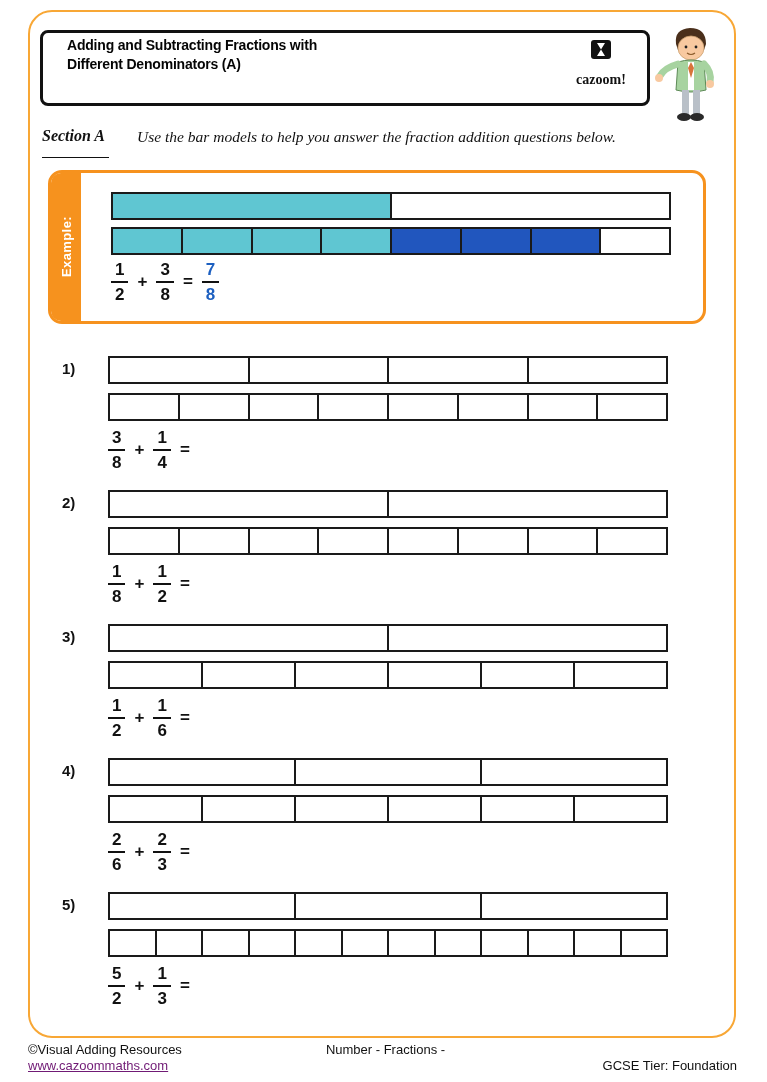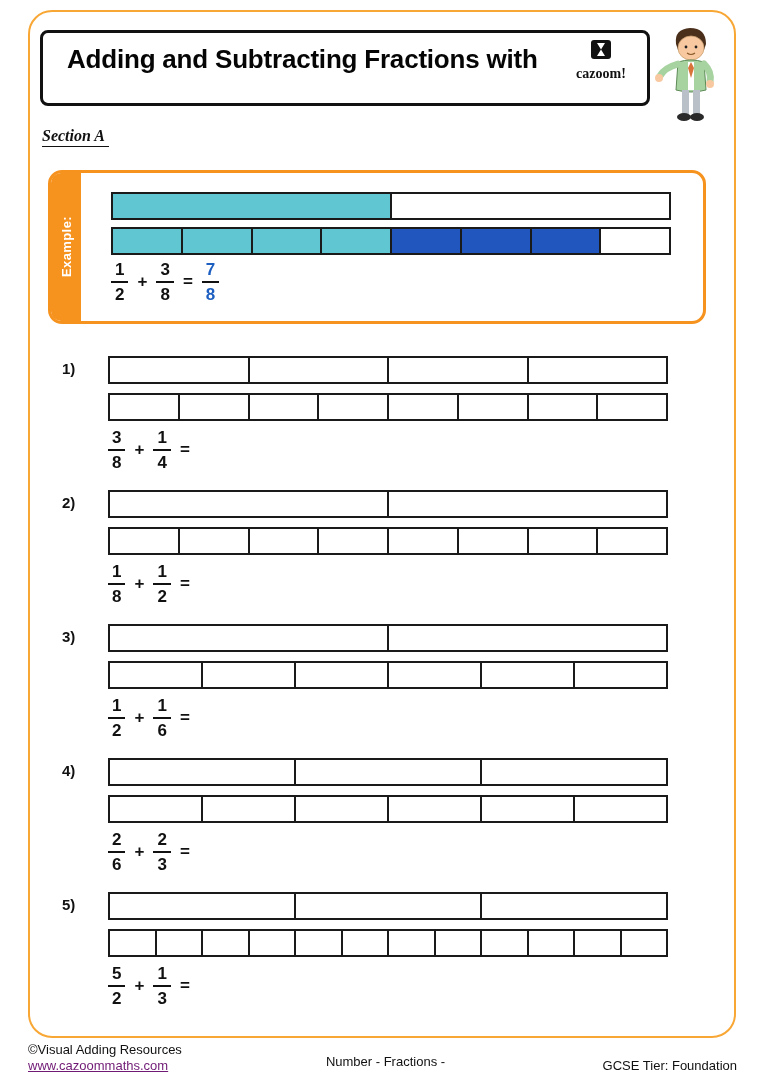--- a/index.html
+++ b/index.html
@@ -3,29 +3,29 @@
 <meta charset="utf-8">
 <style>
   html,body{margin:0;padding:0;background:#fff;}
   .page{position:relative;width:767px;height:1082px;background:#fff;overflow:hidden;
         font-family:"Liberation Sans",sans-serif;color:#111;}
   .outer-border{position:absolute;left:28px;top:10px;width:704px;height:1024px;
         border:2px solid #F8A735;border-radius:24px;}
   
   .header-box{position:absolute;left:40px;top:30px;width:604px;height:70px;background:#fff;
         border:3px solid #111;border-radius:8px;}
-  .title{position:absolute;left:24px;top:9px;font-weight:bold;font-size:26px;line-height:1.35;
+  .title{position:absolute;left:24px;top:3px;font-weight:bold;font-size:14px;line-height:1.35;
         letter-spacing:-0.2px;color:#050505;}
   .logo{position:absolute;right:10px;top:7px;width:72px;text-align:center;}
-  .logo-text{font-family:"Liberation Serif",serif;font-weight:bold;font-size:14px;margin-top:1px;}
+  .logo-text{font-family:"Liberation Serif",serif;font-weight:bold;font-size:14px;margin-top:7px;}
   .character{position:absolute;left:648px;top:24px;}
   
   .section-label{position:absolute;left:42px;top:127px;font-family:"Liberation Serif",serif;
         font-weight:bold;font-style:italic;font-size:16px;border-bottom:1.5px solid #111;
-        padding:0 4px 1px 0;}
+        padding:0 4px 12px 0;}
   .instruction{position:absolute;left:137px;top:128px;font-family:"Liberation Serif",serif;
         font-style:italic;font-size:15.5px;}
   
   .example-box{position:absolute;left:48px;top:170px;width:652px;height:148px;background:#fff;
         border:3px solid #F6921E;border-radius:14px;}
   .example-tab{position:absolute;left:0;top:0;bottom:0;width:30px;background:#F6921E;
         border-radius:10px 0 0 10px;display:flex;align-items:center;justify-content:center;}
   .example-tab span{writing-mode:vertical-rl;transform:rotate(180deg);color:#fff;
         font-weight:bold;font-size:13px;letter-spacing:0.4px;}
   
@@ -41,33 +41,34 @@
   .frac .den{border-top:2.4px solid #111;padding:3px 4px 0;}
   .frac.ans .num,.frac.ans .den{color:#1C5FC0;}
   .op{padding-bottom:1px;}
   
   .question{position:absolute;left:0;width:767px;height:134px;}
   .q-label{position:absolute;left:62px;top:4px;font-weight:bold;font-size:15px;}
   
   .footer{position:absolute;left:0;top:1042px;width:767px;font-size:13px;}
   .f-left{position:absolute;left:28px;top:0;line-height:1.25;}
   .f-link{color:#701a75;text-decoration:underline;}
-  .f-center{position:absolute;left:4px;right:0;margin:12px auto;width:440px;text-align:center;line-height:1.25;}
+  .f-center{position:absolute;left:4px;right:0;margin:0 auto;width:440px;text-align:center;line-height:1.25;}
   .f-right{position:absolute;right:30px;top:16px;margin-left:9px;}
 </style>
 </head>
 <body>
 
 <div class="page">
 
   <div class="outer-border"></div>
 
   <div class="header-box">
     <div class="title">
       <div>Adding and Subtracting Fractions with</div>
+      <div>Different Denominators (A)</div>
     </div>
     <div class="logo">
       <svg width="26" height="21" viewBox="0 0 26 21">
         <rect x="3" y="0" width="20" height="19" rx="3" fill="#111"></rect>
         <path d="M9 3 h8 l-4 6.5 4 6.5 h-8 l4 -6.5 z" fill="#fff"></path>
       </svg>
       <div class="logo-text">cazoom!</div>
     </div>
   </div>
 
@@ -84,20 +85,21 @@
     <circle cx="11" cy="54" r="4" fill="#f8c9a0"></circle>
     <path d="M56 40 Q64 48 62 58" stroke="#a7d3a0" stroke-width="7" fill="none" stroke-linecap="round"></path>
     <circle cx="62" cy="60" r="4" fill="#f8c9a0"></circle>
     <rect x="34" y="66" width="7" height="24" fill="#b9c0c8"></rect>
     <rect x="45" y="66" width="7" height="24" fill="#b9c0c8"></rect>
     <ellipse cx="36" cy="93" rx="7" ry="4" fill="#2a2a2a"></ellipse>
     <ellipse cx="49" cy="93" rx="7" ry="4" fill="#2a2a2a"></ellipse>
   </svg>
 
   <span class="section-label">Section A</span>
+  <span class="instruction">Use the bar models to help you answer the fraction addition questions below.</span>
 
   <div class="example-box">
     <div class="example-tab">
       <span>Example:</span>
     </div>
   <div class="bar" style="left: 60px; top: 19px;">
         <div class="cell" style="background: rgb(95, 198, 210);"></div>
         <div class="cell"></div>
       </div>
       <div class="bar" style="left: 60px; top: 54px;">

